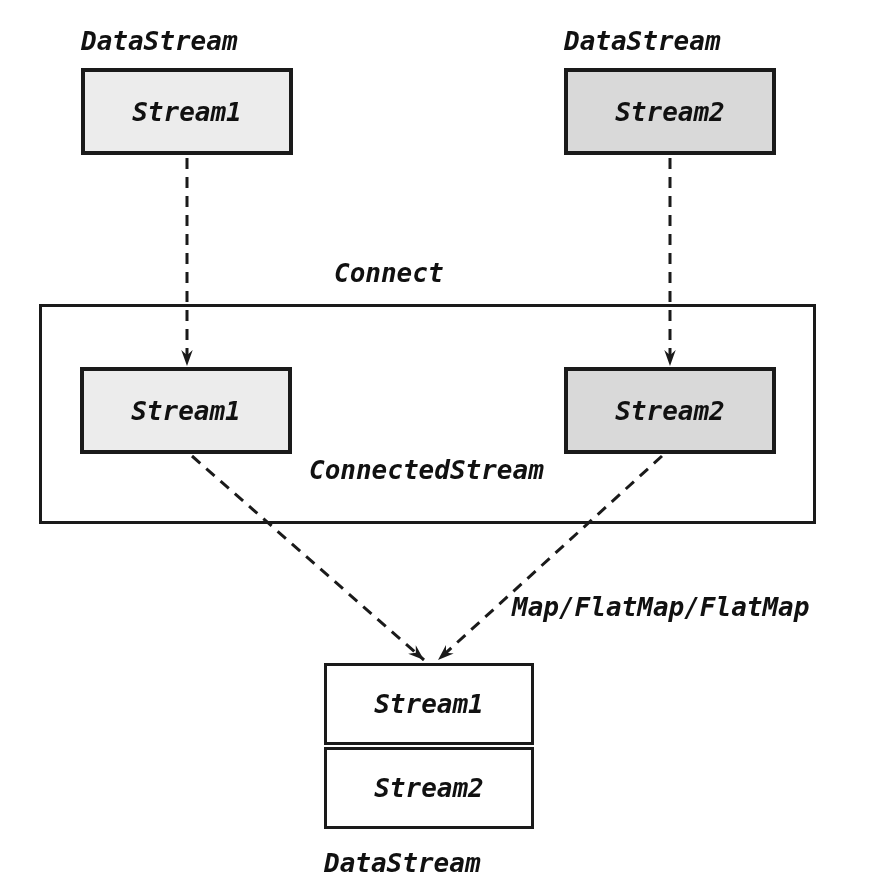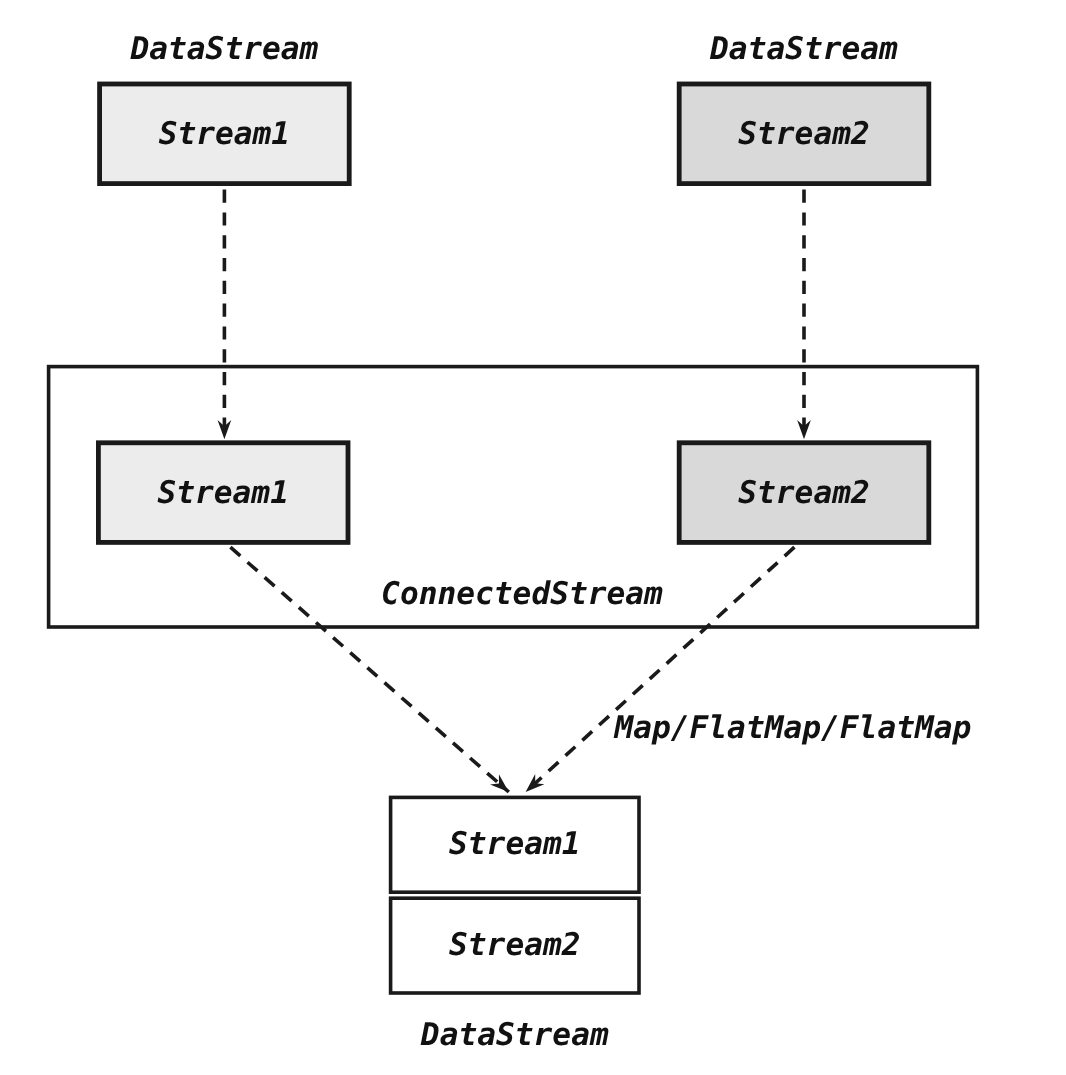--- a/index.html
+++ b/index.html
@@ -83,26 +83,26 @@
 
   .diagram-label {
     position: absolute;
     font-weight: bold;
     font-style: italic;
     font-size: 26px;
     line-height: 28px;
     color: var(--text-color);
     white-space: nowrap;
   }
-  .centered { text-align: center; }
+  .centered { text-align: left; }
 
   .label-ds-topleft  { left: 81px;  top: 27px;  width: 212px; }
   .label-ds-topright { left: 564px; top: 27px;  width: 212px; }
   .label-connect     { left: 334px; top: 259px; width: 200px; }
-  .label-connected   { left: 309px; top: 481px; width: 252px; font-style: italic; }
+  .label-connected   { left: 309px; top: 456px; width: 252px; font-style: italic; }
   .label-map         { left: 512px; top: 593px; }
   .label-ds-bottom   { left: 324px; top: 849px; width: 210px; }
 </style>
 </head>
 <body>
 
 <div class="canvas">
 
   <svg class="connector-layer" width="888" height="896" viewBox="0 0 888 896" xmlns="http://www.w3.org/2000/svg">
     <defs>
@@ -115,20 +115,21 @@
     <line class="dashed-edge" x1="192" y1="456" x2="424" y2="660" marker-end="url(#stealth)"></line>
     <line class="dashed-edge" x1="662" y1="456" x2="438" y2="660" marker-end="url(#stealth)"></line>
   </svg>
 
   <div class="diagram-label centered label-ds-topleft">DataStream</div>
   <div class="diagram-label centered label-ds-topright">DataStream</div>
 
   <div class="node box-stream1-top">Stream1</div>
   <div class="node box-stream2-top">Stream2</div>
 
+  <div class="diagram-label centered label-connect">Connect</div>
   <div class="connect-container"></div>
 
   <div class="node box-stream1-inner">Stream1</div>
   <div class="node box-stream2-inner">Stream2</div>
   <div class="diagram-label centered label-connected">ConnectedStream</div>
 
   <div class="diagram-label label-map">Map/FlatMap/FlatMap</div>
 
   <div class="result-box">
     <div class="result-cell">Stream1</div>

